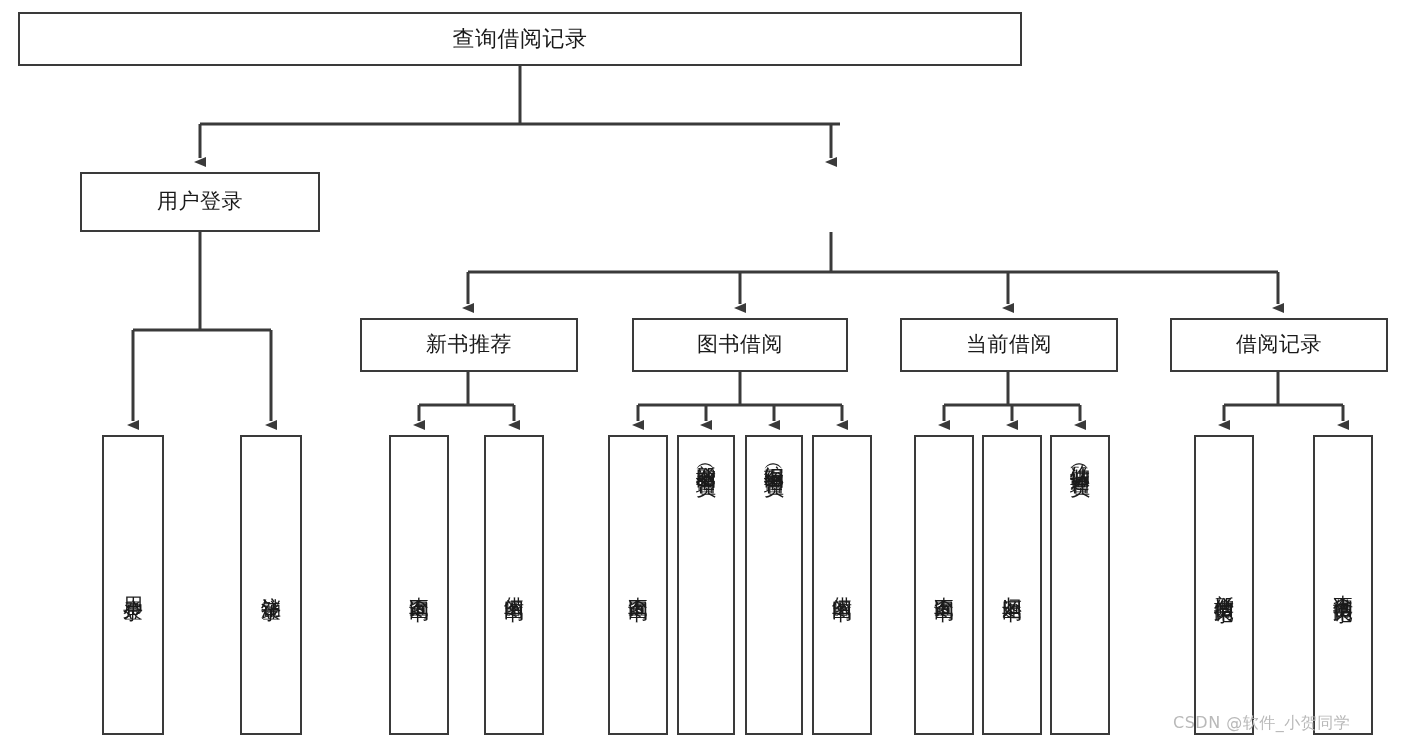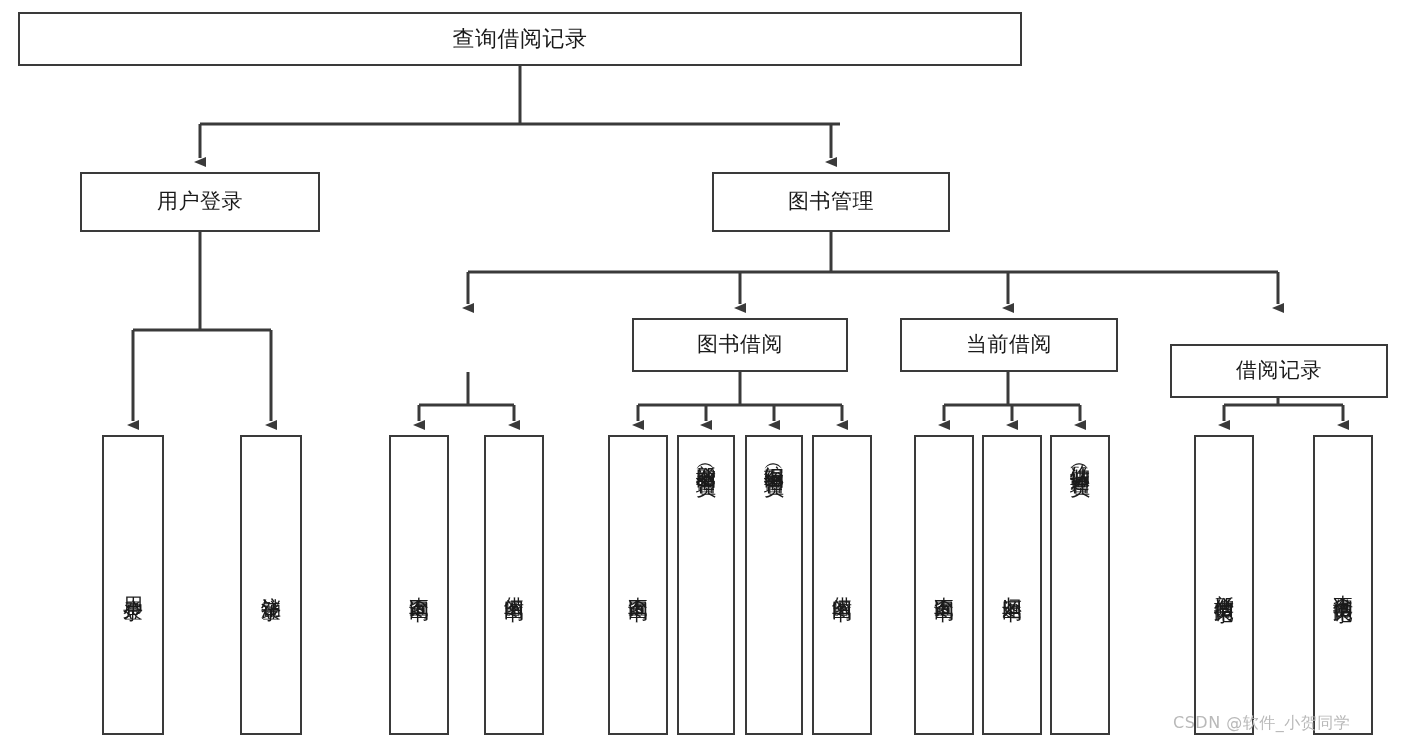--- a/index.html
+++ b/index.html
@@ -138,31 +138,31 @@
     </g>
   </svg>
 
   <div class="node horiz root" style="left:18px;top:12px;width:1004px;height:54px;">
     <span class="node-label">查询借阅记录</span>
   </div>
 
   <div class="node horiz" style="left:80px;top:172px;width:240px;height:60px;">
     <span class="node-label">用户登录</span>
   </div>
-  <div class="node horiz" style="left:712px;top:172px;width:238px;height:60px;">
-    <span class="node-label">图书管理</span>
-  </div>
-
+
+  <div class="node horiz" style="left:360px;top:318px;width:218px;height:54px;">
+    <span class="node-label">新书推荐</span>
+  </div>
   <div class="node horiz" style="left:900px;top:318px;width:218px;height:54px;">
     <span class="node-label">当前借阅</span>
   </div>
   <div class="node horiz" style="left:632px;top:318px;width:216px;height:54px;">
     <span class="node-label">图书借阅</span>
   </div>
-  <div class="node horiz" style="left:1170px;top:318px;width:218px;height:54px;margin-top:26px;">
+  <div class="node horiz" style="left:1170px;top:318px;width:218px;height:54px;">
     <span class="node-label">借阅记录</span>
   </div>
 
   <div class="node vert centered" style="left:102px;top:435px;width:62px;height:300px;">
     <span class="node-label">用户登录</span>
   </div>
   <div class="node vert centered" style="left:240px;top:435px;width:62px;height:300px;">
     <span class="node-label">注销登录</span>
   </div>
 

